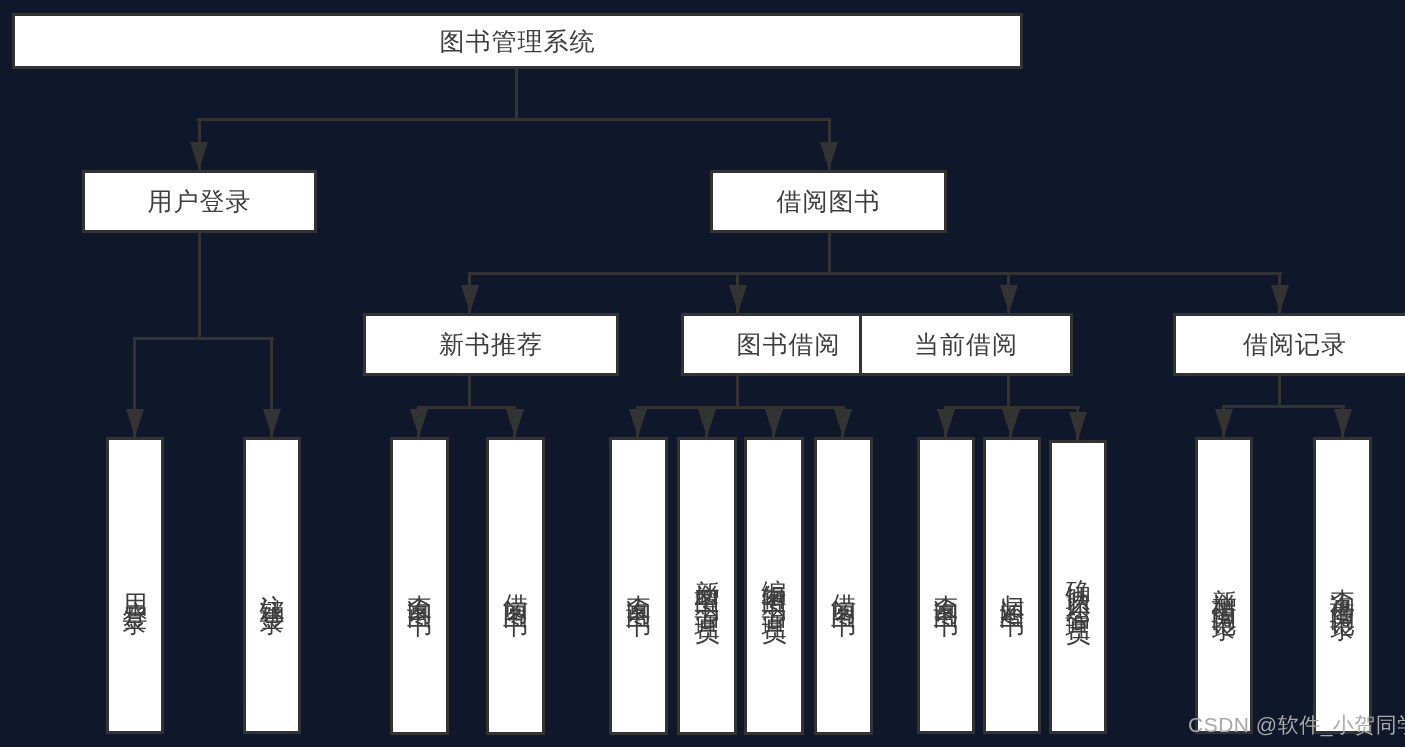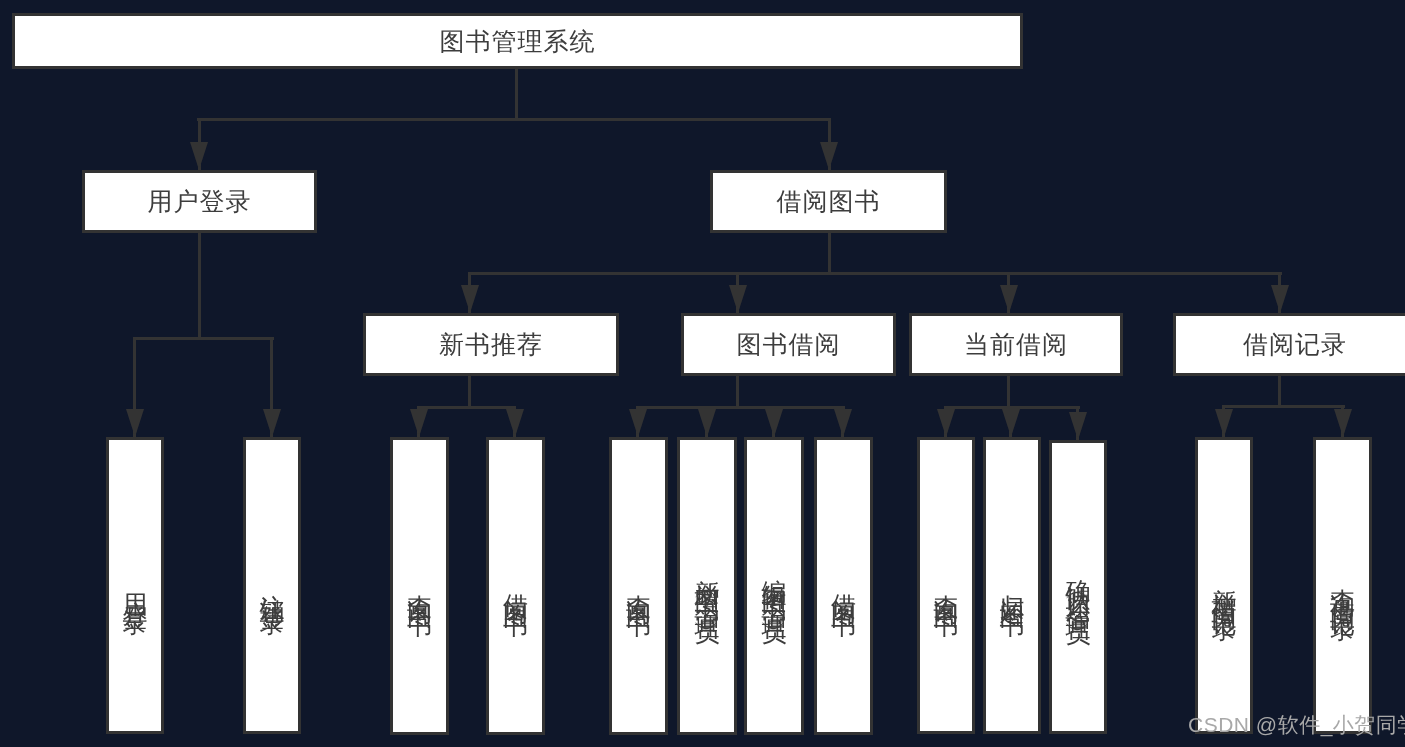--- a/index.html
+++ b/index.html
@@ -68,21 +68,21 @@
   <div class="box" style="left:710px;top:170px;width:237px;height:63px;">
     <span>借阅图书</span>
   </div>
 
   <div class="box" style="left:363px;top:313px;width:256px;height:63px;">
     <span>新书推荐</span>
   </div>
   <div class="box" style="left:633px;top:313px;width:215px;height:63px;margin-left:48px;">
     <span>图书借阅</span>
   </div>
-  <div class="box" style="left:909px;top:313px;width:214px;height:63px;">
+  <div class="box" style="left:859px;top:313px;width:214px;height:63px;">
     <span>当前借阅</span>
   </div>
   <div class="box" style="left:1173px;top:313px;width:244px;height:63px;text-align:center;">
     <span>借阅记录</span>
   </div>
 
   <div class="box" style="left:106px;top:437px;width:58px;height:297px;">
     <span class="vtext">用户登录</span>
   </div>
   <div class="box" style="left:243px;top:437px;width:58px;height:297px;">

